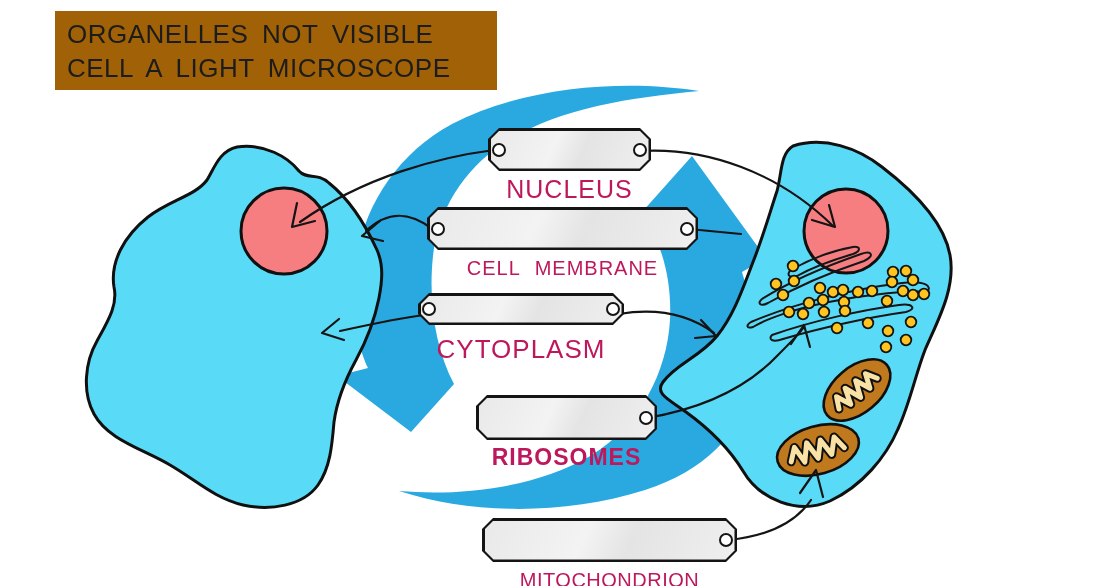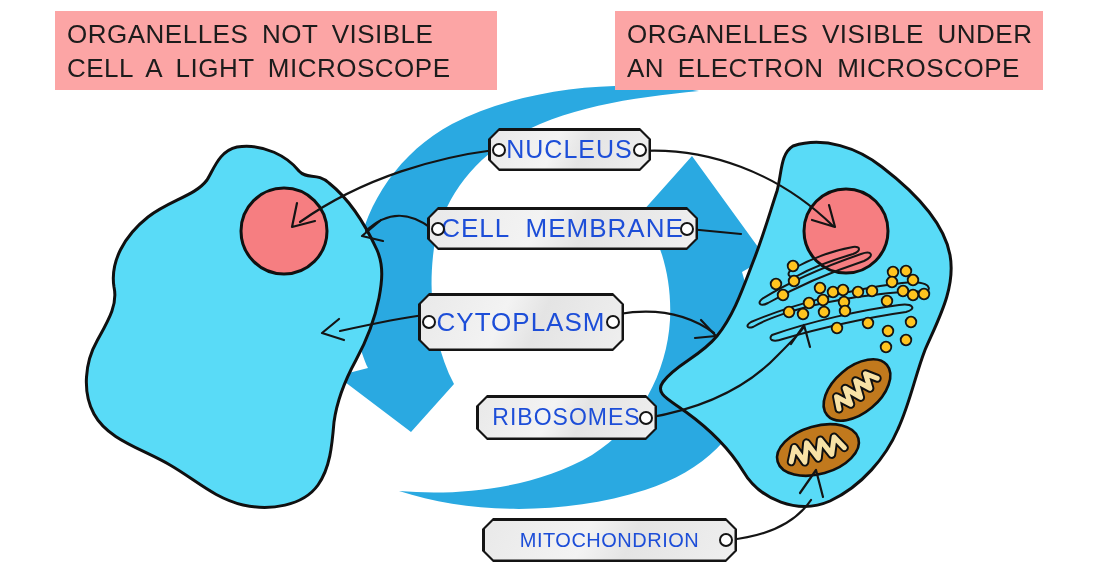--- a/index.html
+++ b/index.html
@@ -4,21 +4,21 @@
 <style>
   html,body{margin:0;padding:0;background:#ffffff;}
   .stage{
     position:relative;width:1099px;height:586px;background:#ffffff;overflow:hidden;
     font-family:"Liberation Sans","DejaVu Sans",sans-serif;
   }
   .stage svg{position:absolute;left:0;top:0;}
 
   
   .banner{
-    position:absolute;background:#fca5a5;color:#1c1c1c;
+    position:absolute;background:#a16207;color:#1c1c1c;
     display:flex;flex-direction:column;justify-content:center;
     padding:0 12px;box-sizing:border-box;z-index:4;
   }
   .banner span{
     display:block;white-space:nowrap;font-size:26px;line-height:34px;
     letter-spacing:0.5px;word-spacing:6px;color:#1c1c1c;
   }
   .banner-left{left:55px;top:11px;width:442px;height:79px;}
   .banner-right{left:615px;top:11px;width:428px;height:79px;}
 
@@ -30,38 +30,38 @@
       calc(100% - 11px) 100%,11px 100%,0% calc(100% - 11px),0% 11px);
   }
   .tag .tag-fill{
     position:absolute;inset:2.5px;
     background:linear-gradient(115deg,#e9e9e9 0%,#f3f3f3 40%,#e4e4e4 58%,#efefef 100%);
     clip-path:polygon(9px 0%,calc(100% - 9px) 0%,100% 9px,100% calc(100% - 9px),
       calc(100% - 9px) 100%,9px 100%,0% calc(100% - 9px),0% 9px);
   }
   .tag .tag-label{
     position:relative;display:flex;align-items:center;justify-content:center;
-    width:100%;height:100%;white-space:nowrap;color:#1d4ed8;
-    letter-spacing:1px;word-spacing:8px;
+    width:100%;height:100%;white-space:nowrap;color:#be185d;
+    letter-spacing:1px;word-spacing:8px;margin-top:40px;
   }
   .dot{
     position:absolute;width:10px;height:10px;background:#ffffff;
     border:2px solid #141414;border-radius:50%;top:50%;
     transform:translateY(-50%);z-index:6;
   }
   .dot-left{left:4px;} .dot-right{right:4px;}
 
   .tag-nucleus{left:488px;top:128px;width:163px;height:43px;}
   .tag-nucleus .tag-label{font-size:25px;}
   .tag-cell-membrane{left:427px;top:207px;width:271px;height:43px;}
-  .tag-cell-membrane .tag-label{font-size:26px;}
-  .tag-cytoplasm{left:418px;top:293px;width:206px;height:58px;}
+  .tag-cell-membrane .tag-label{font-size:20px;}
+  .tag-cytoplasm{left:418px;top:293px;width:206px;height:32px;}
   .tag-cytoplasm .tag-label{font-size:26px;}
   .tag-ribosomes{left:476px;top:395px;width:181px;height:45px;}
-  .tag-ribosomes .tag-label{font-size:23px;}
+  .tag-ribosomes .tag-label{font-size:23px;font-weight:bold;}
   .tag-mitochondrion{left:482px;top:518px;width:255px;height:44px;}
   .tag-mitochondrion .tag-label{font-size:20px;letter-spacing:0.5px;}
 </style>
 </head>
 <body>
 
 <div class="stage">
 
   <svg width="1099" height="586" viewBox="0 0 1099 586">
 
@@ -204,24 +204,20 @@
         <path d="M 729 540 C 768 536 796 522 811 500"></path>
         <path d="M 800 493 L 816 470 L 823 497"></path>
       </g>
     </g>
   </svg>
 
   <div class="banner banner-left">
     <span>ORGANELLES NOT VISIBLE</span>
     <span>CELL A LIGHT MICROSCOPE</span>
   </div>
-  <div class="banner banner-right">
-    <span>ORGANELLES VISIBLE UNDER</span>
-    <span>AN ELECTRON MICROSCOPE</span>
-  </div>
 
   <div class="tag tag-nucleus">
     <div class="tag-bg"></div>
     <div class="tag-fill"></div>
     <span class="dot dot-left"></span>
     <span class="dot dot-right"></span>
     <div class="tag-label">NUCLEUS</div>
   </div>
 
   <div class="tag tag-cell-membrane">

